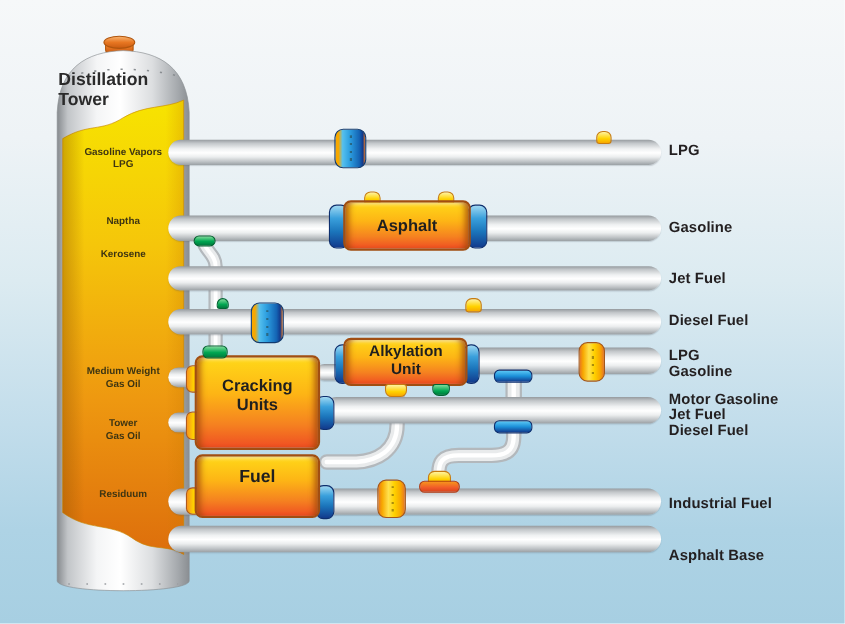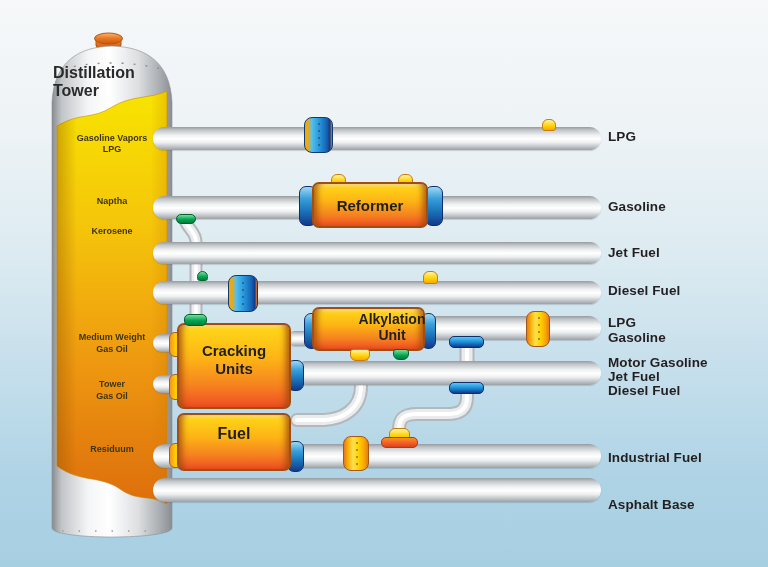--- a/index.html
+++ b/index.html
@@ -178,22 +178,22 @@
   <div class="tower-label" style="top:132px">Gasoline Vapors</div>
   <div class="tower-label" style="top:143px">LPG</div>
   <div class="tower-label" style="top:195px">Naptha</div>
   <div class="tower-label" style="top:225px">Kerosene</div>
   <div class="tower-label" style="top:331px">Medium Weight
 Gas Oil</div>
   <div class="tower-label" style="top:378px">Tower
 Gas Oil</div>
   <div class="tower-label" style="top:443px">Residuum</div>
 
-  <div class="unit-label" style="left:312px;width:116px;top:197px;font-size:15px">Reformer</div>
-  <div class="unit-label" style="left:329px;width:126px;top:311px;font-size:14px;line-height:16px">Alkylation
+  <div class="unit-label" style="left:312px;width:116px;top:197px;font-size:15px">Asphalt</div>
+  <div class="unit-label" style="left:306px;width:126px;top:311px;font-size:14px;line-height:16px">Alkylation
 Unit</div>
   <div class="unit-label" style="left:177px;width:114px;top:342px;font-size:15px;line-height:18px">Cracking
 Units</div>
   <div class="unit-label" style="left:177px;width:114px;top:425px;font-size:16px">Fuel</div>
 
   <div class="out-label" style="top:130px">LPG</div>
   <div class="out-label" style="top:200px">Gasoline</div>
   <div class="out-label" style="top:246px">Jet Fuel</div>
   <div class="out-label" style="top:284px">Diesel Fuel</div>
   <div class="out-label" style="top:315px;line-height:15px">LPG

